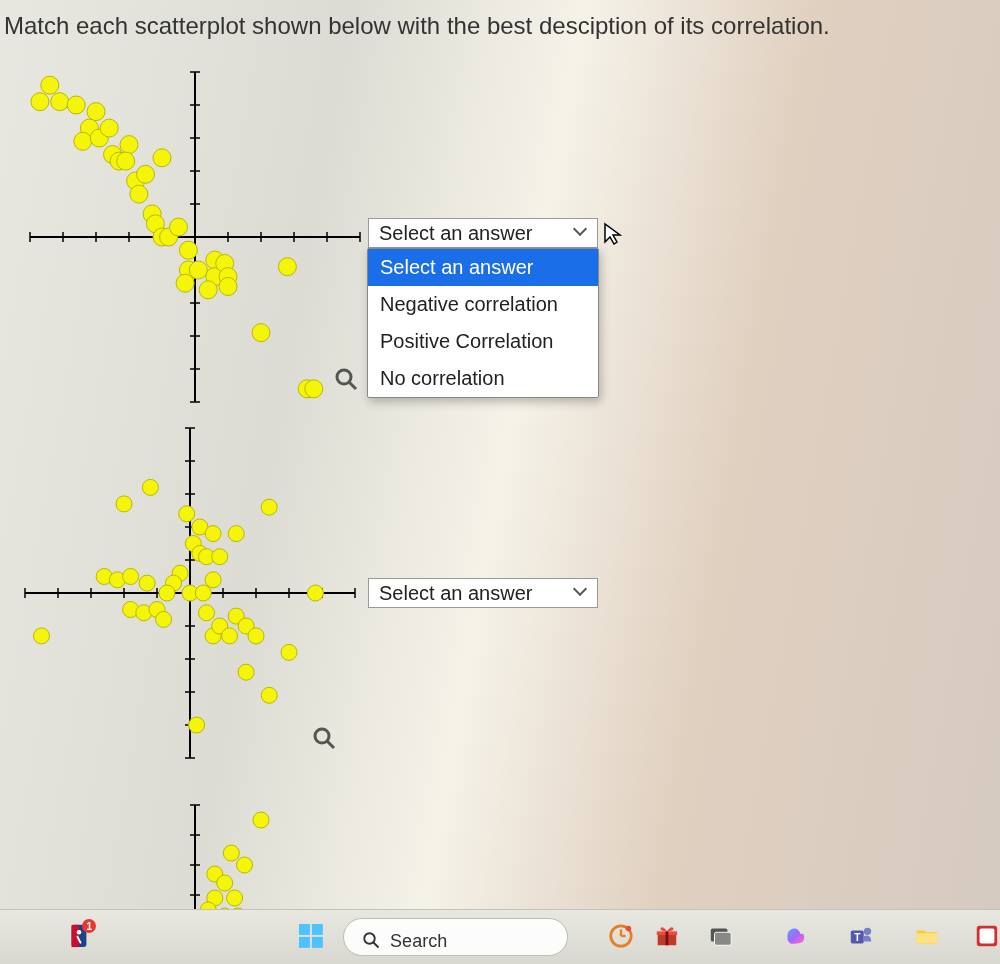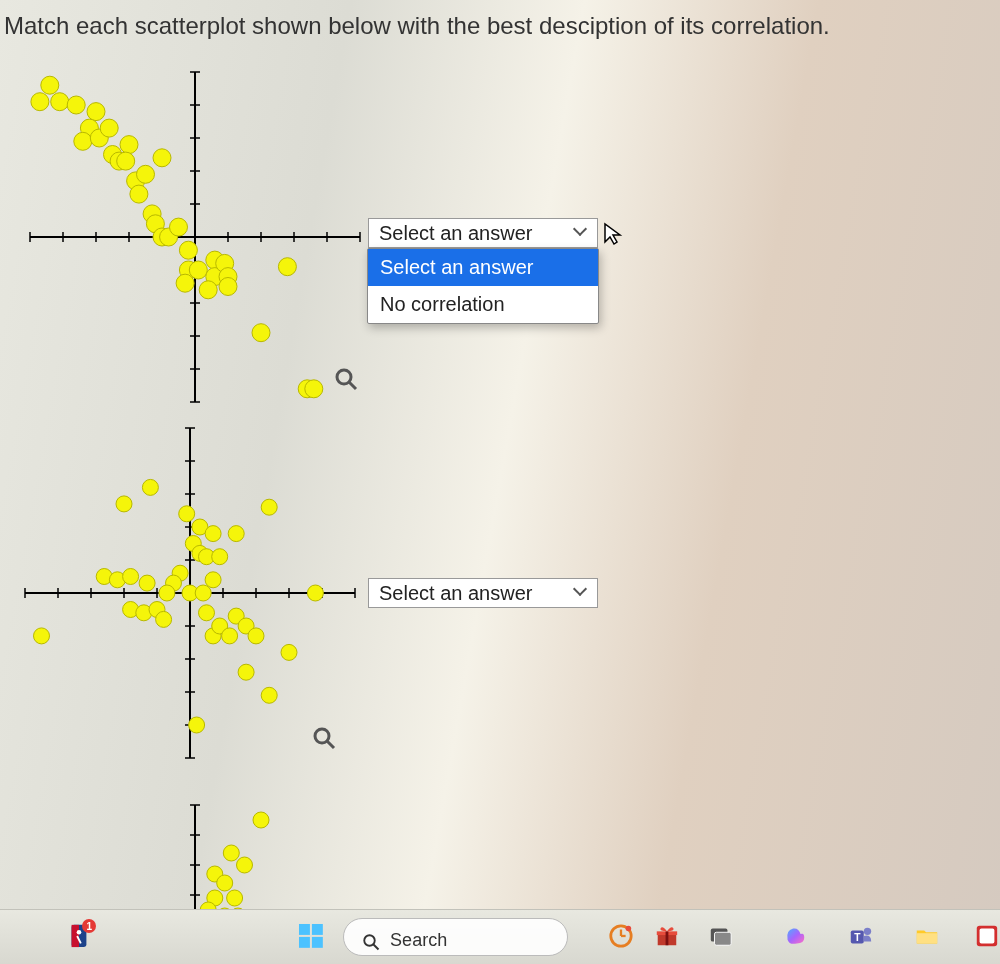--- a/index.html
+++ b/index.html
@@ -84,26 +84,26 @@
     align-items: center;
   }
   .tb-icon {
     width: 28px;
     height: 28px;
     margin: 0 10px;
     position: relative;
   }
   .search-pill {
     display: flex;
-    align-items: flex-end;
+    align-items: flex-start;
     background: rgba(255,255,255,0.9);
     border: 1px solid #bbb;
     border-radius: 20px;
     height: 38px;
-    padding: 4px 18px;
+    padding: 12px 18px;
     margin-left: 8px;
     width: 240px;
     box-sizing: border-box;
   }
   .search-pill svg { margin-right: 10px; }
   .search-label { font-size: 18px; color: #333; }
   .mag {
     position: absolute;
     width: 24px;
     height: 24px;
@@ -188,20 +188,22 @@
 </div>
 
 <div class="cursor" style="left:603px; top:222px;">
   <svg viewBox="0 0 20 24">
       <path d="M2 2 L2 20 L7 15 L11 22 L14 20 L10 13 L17 13 Z" fill="#fff" stroke="#000" stroke-width="1.5"></path>
     </svg>
 </div>
 
 <div class="dropdown-panel" style="left:367px; top:248px; width:232px;">
   <div class="option selected">Select an answer</div>
+  <div class="option">Negative correlation</div>
+  <div class="option">Positive Correlation</div>
   <div class="option">No correlation</div>
 </div>
 
 <div class="chart" id="chart2" style="left:0px; top:418px; width:360px; height:380px;"><svg width="360" height="380" style="overflow: visible;">
       <line x1="25" x2="355" y1="175" y2="175" stroke="#000" stroke-width="2"></line>
       <line x1="190" x2="190" y1="10" y2="340" stroke="#000" stroke-width="2"></line>
       <line x1="25" x2="25" y1="170" y2="180" stroke="#000" stroke-width="1.5"></line>
       <line x1="58" x2="58" y1="170" y2="180" stroke="#000" stroke-width="1.5"></line>
       <line x1="91" x2="91" y1="170" y2="180" stroke="#000" stroke-width="1.5"></line>
       <line x1="124" x2="124" y1="170" y2="180" stroke="#000" stroke-width="1.5"></line>

